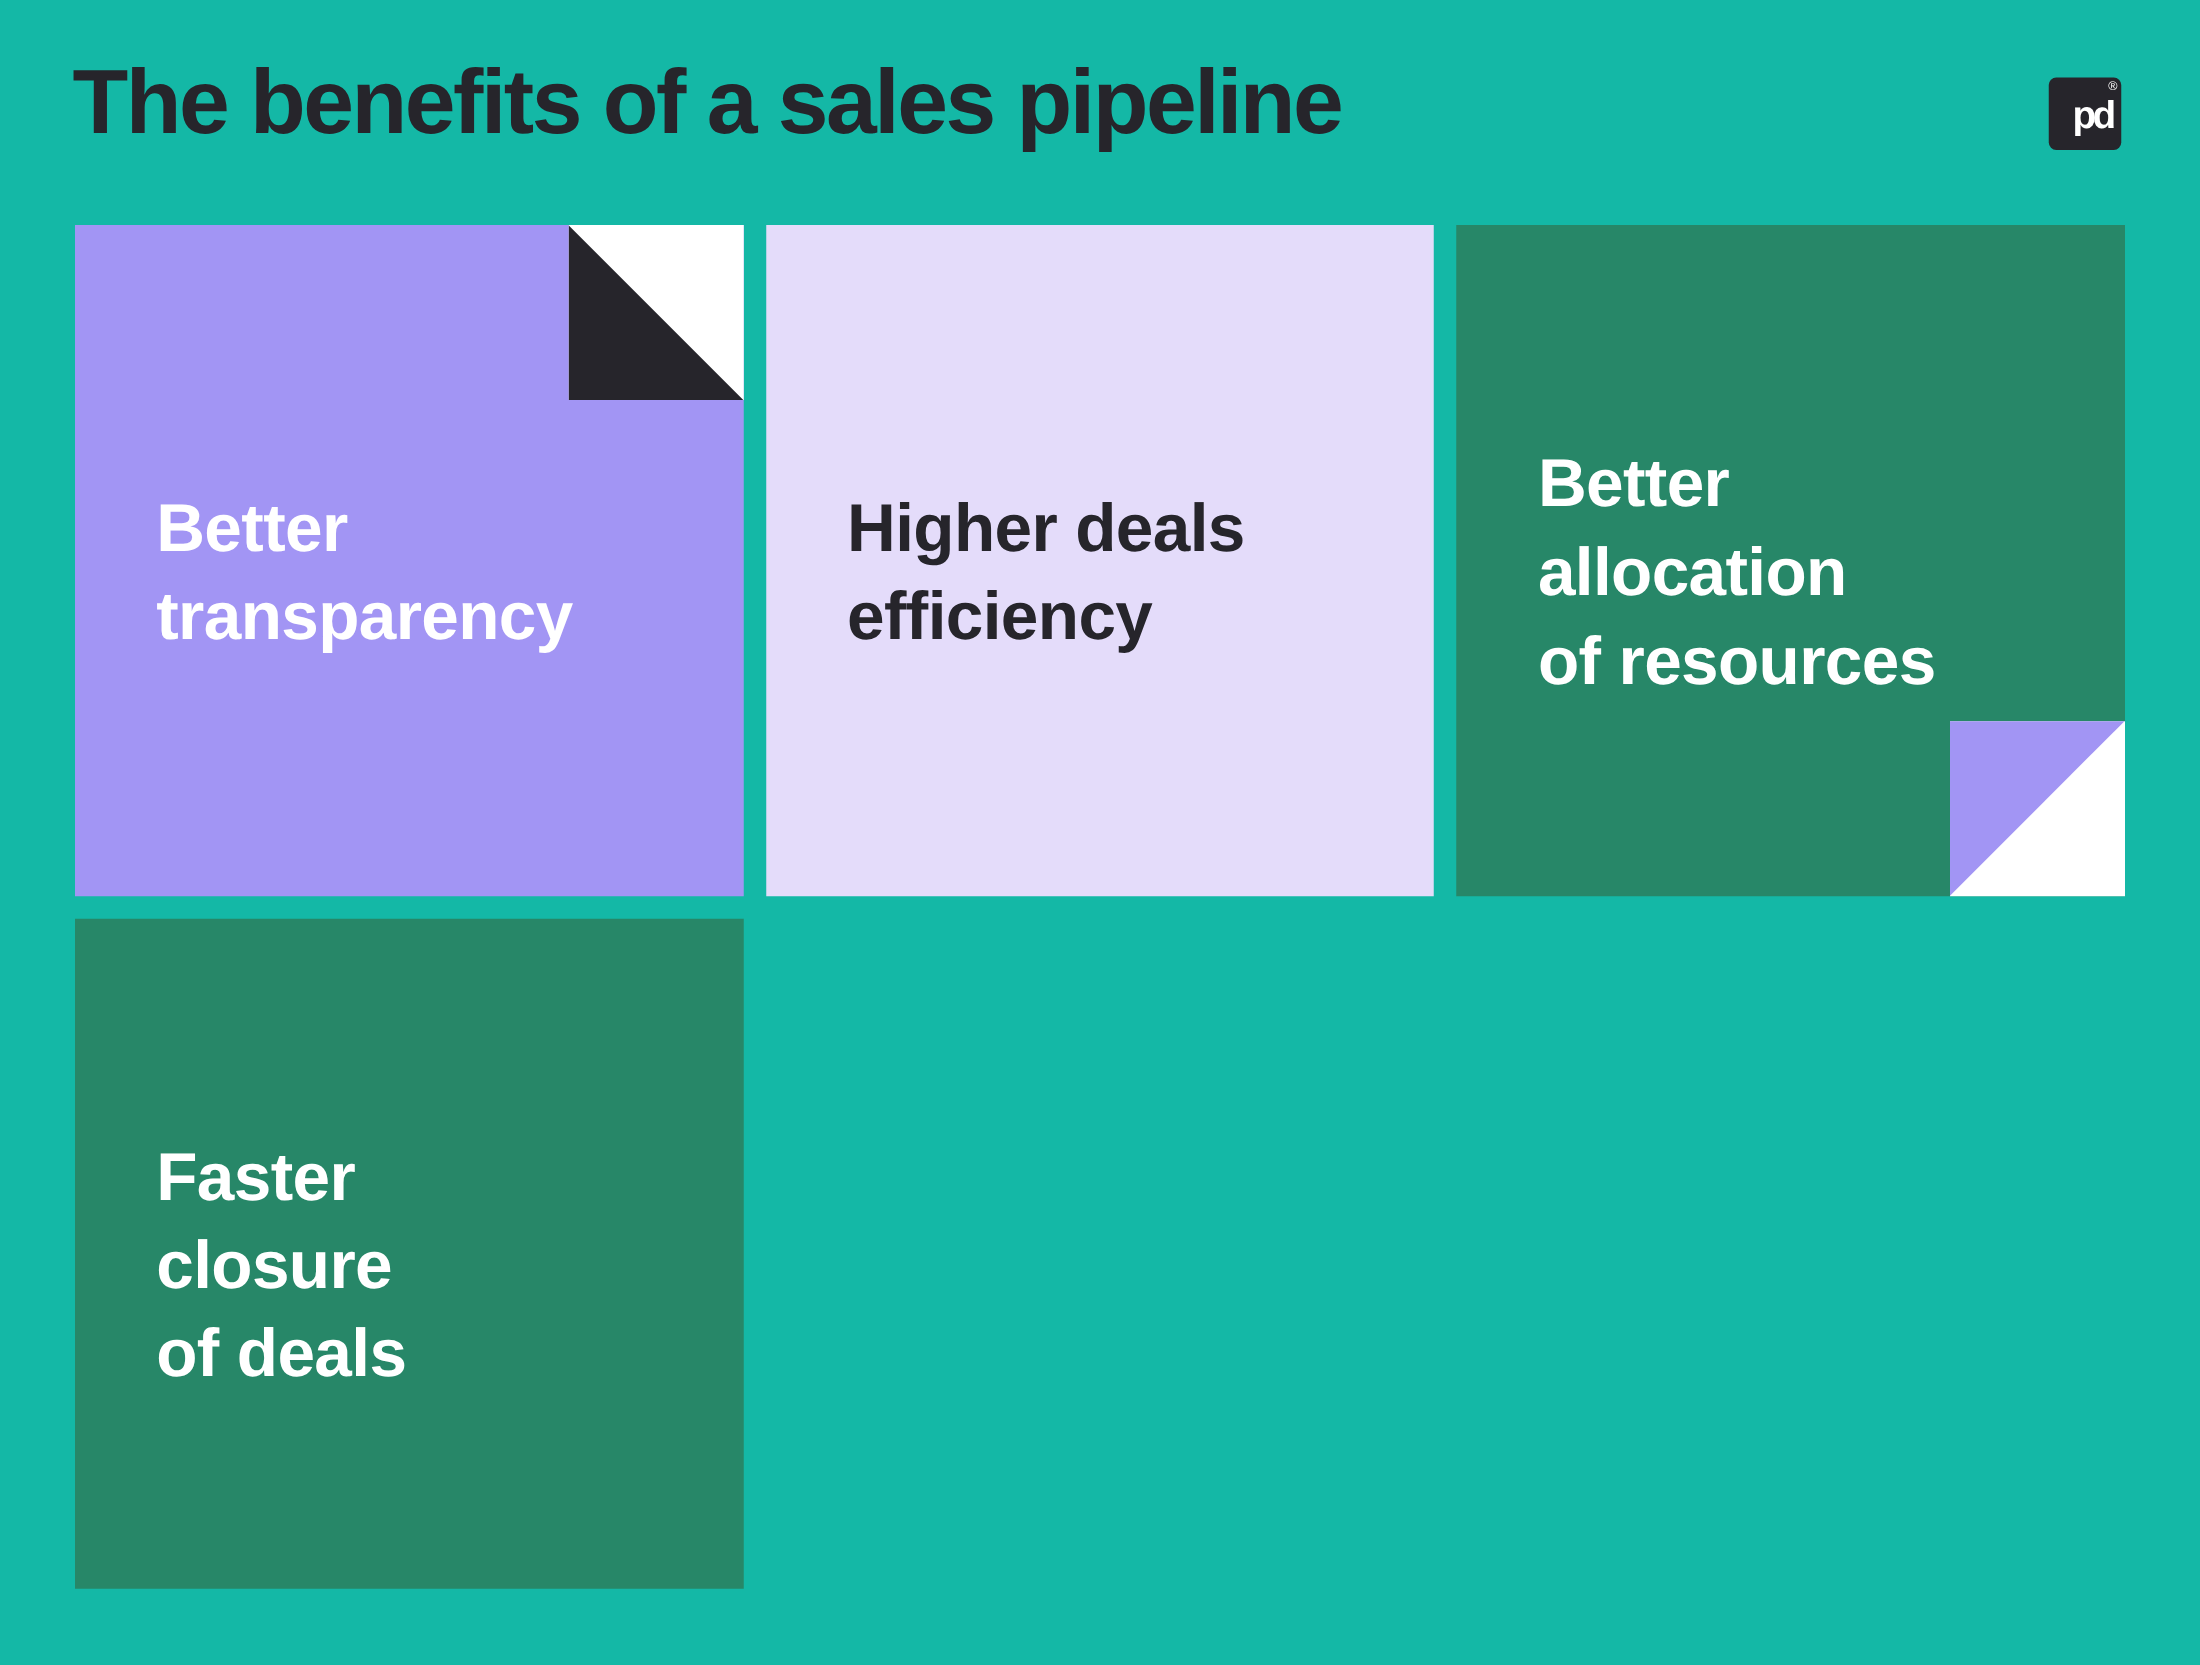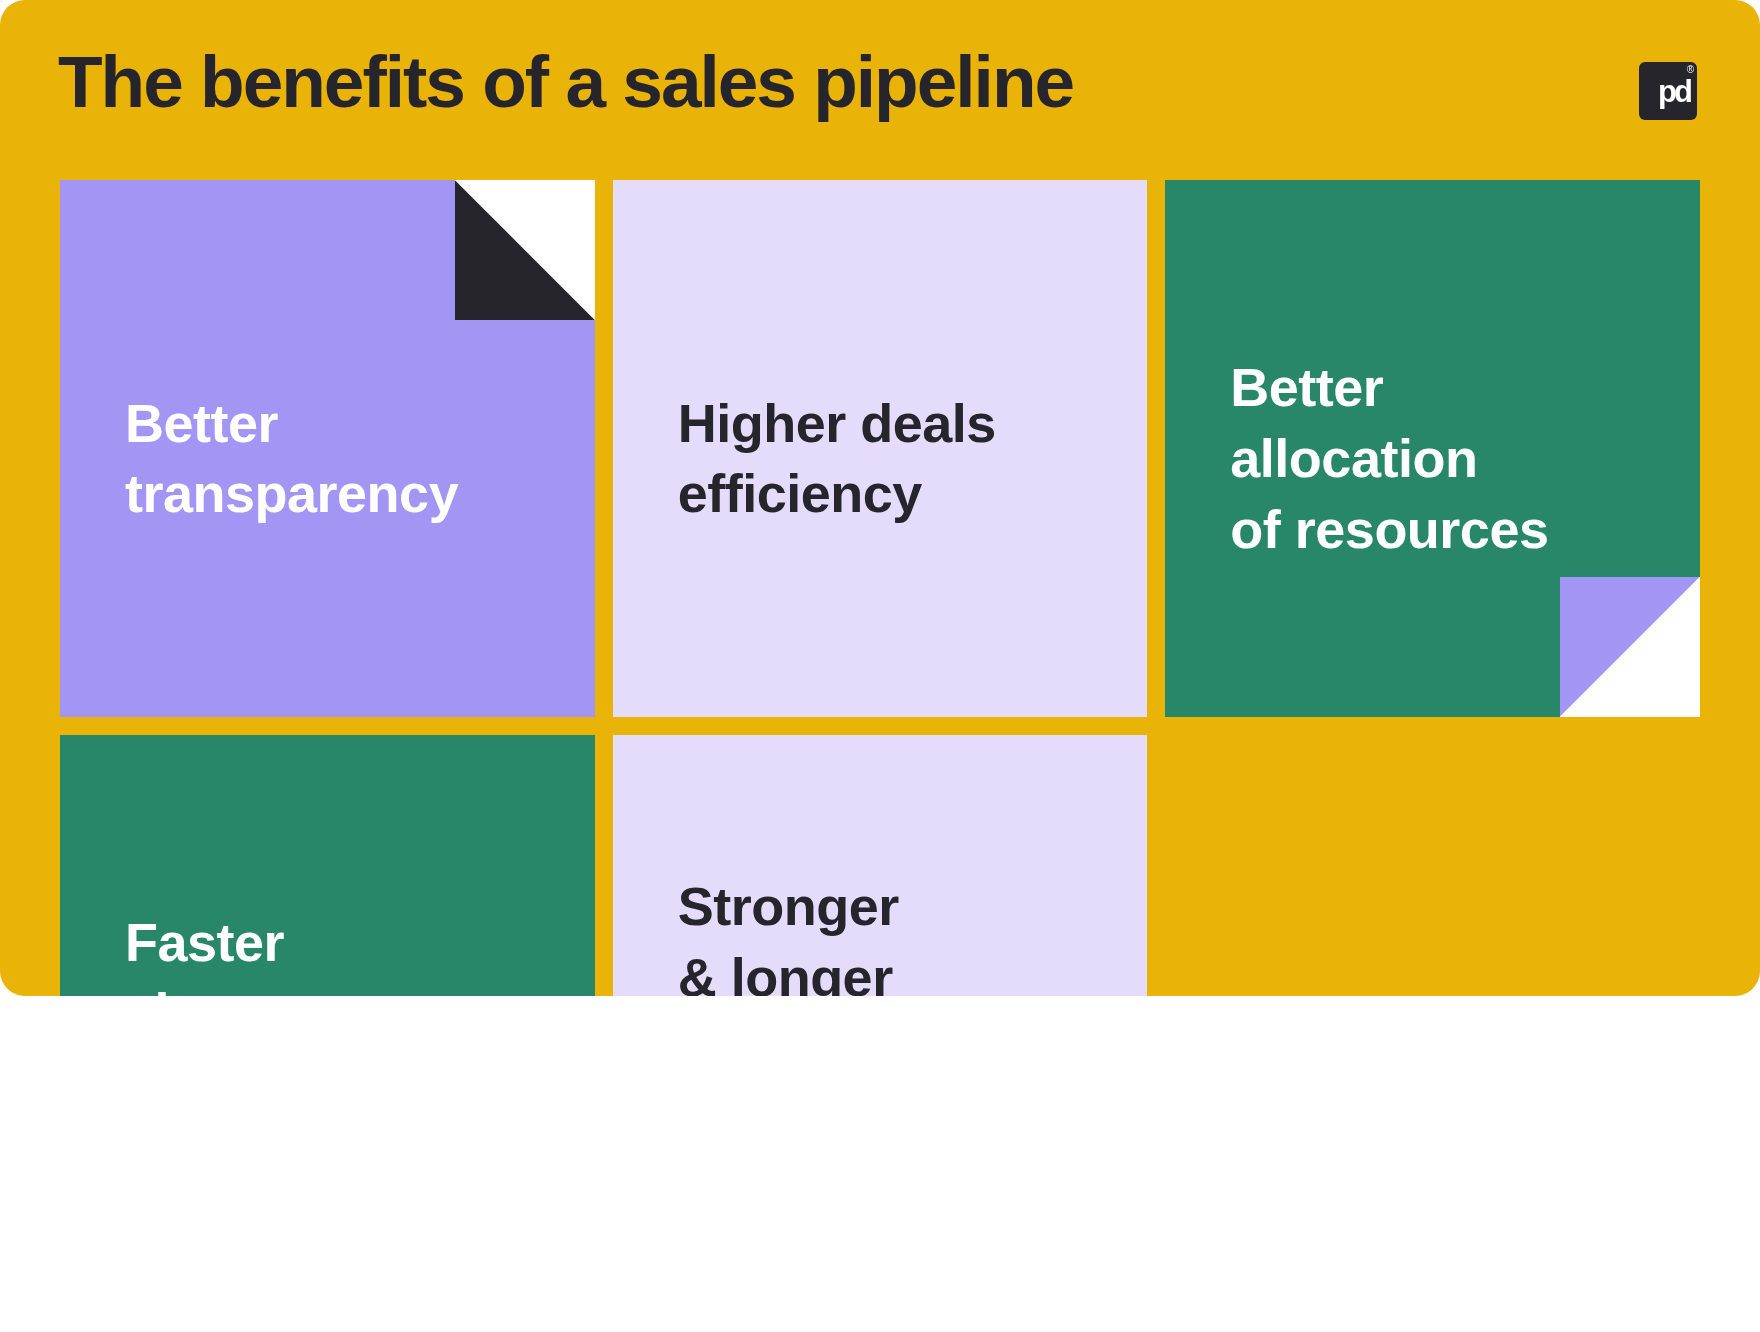--- a/index.html
+++ b/index.html
@@ -4,24 +4,23 @@
 <style>
   html, body {
     margin: 0;
     padding: 0;
     background: #ffffff;
     font-family: "Liberation Sans", sans-serif;
   }
   .canvas {
     position: relative;
     width: 1760px;
-    height: 996px;
-    background: #eab308;
+    height: 1332px;
+    background: #14b8a6;
     overflow: hidden;
-    border-radius: 25px;
   }
 
   
   .page-title {
     position: absolute;
     left: 58px;
     top: 44px;
     margin: 0;
     font-size: 73px;
     line-height: 1.05;
@@ -146,21 +145,15 @@
 of resources</span>
     </div>
 
     <div class="tile bg-green">
       <span class="tile-label">Faster
 closure
 of deals</span>
     </div>
 
 
-    <div class="tile bg-lavender">
-      <span class="tile-label">Stronger
-&amp; longer
-relationships
-with customers</span>
-    </div>
 
   </div>
 </div>
 
 </body></html>

